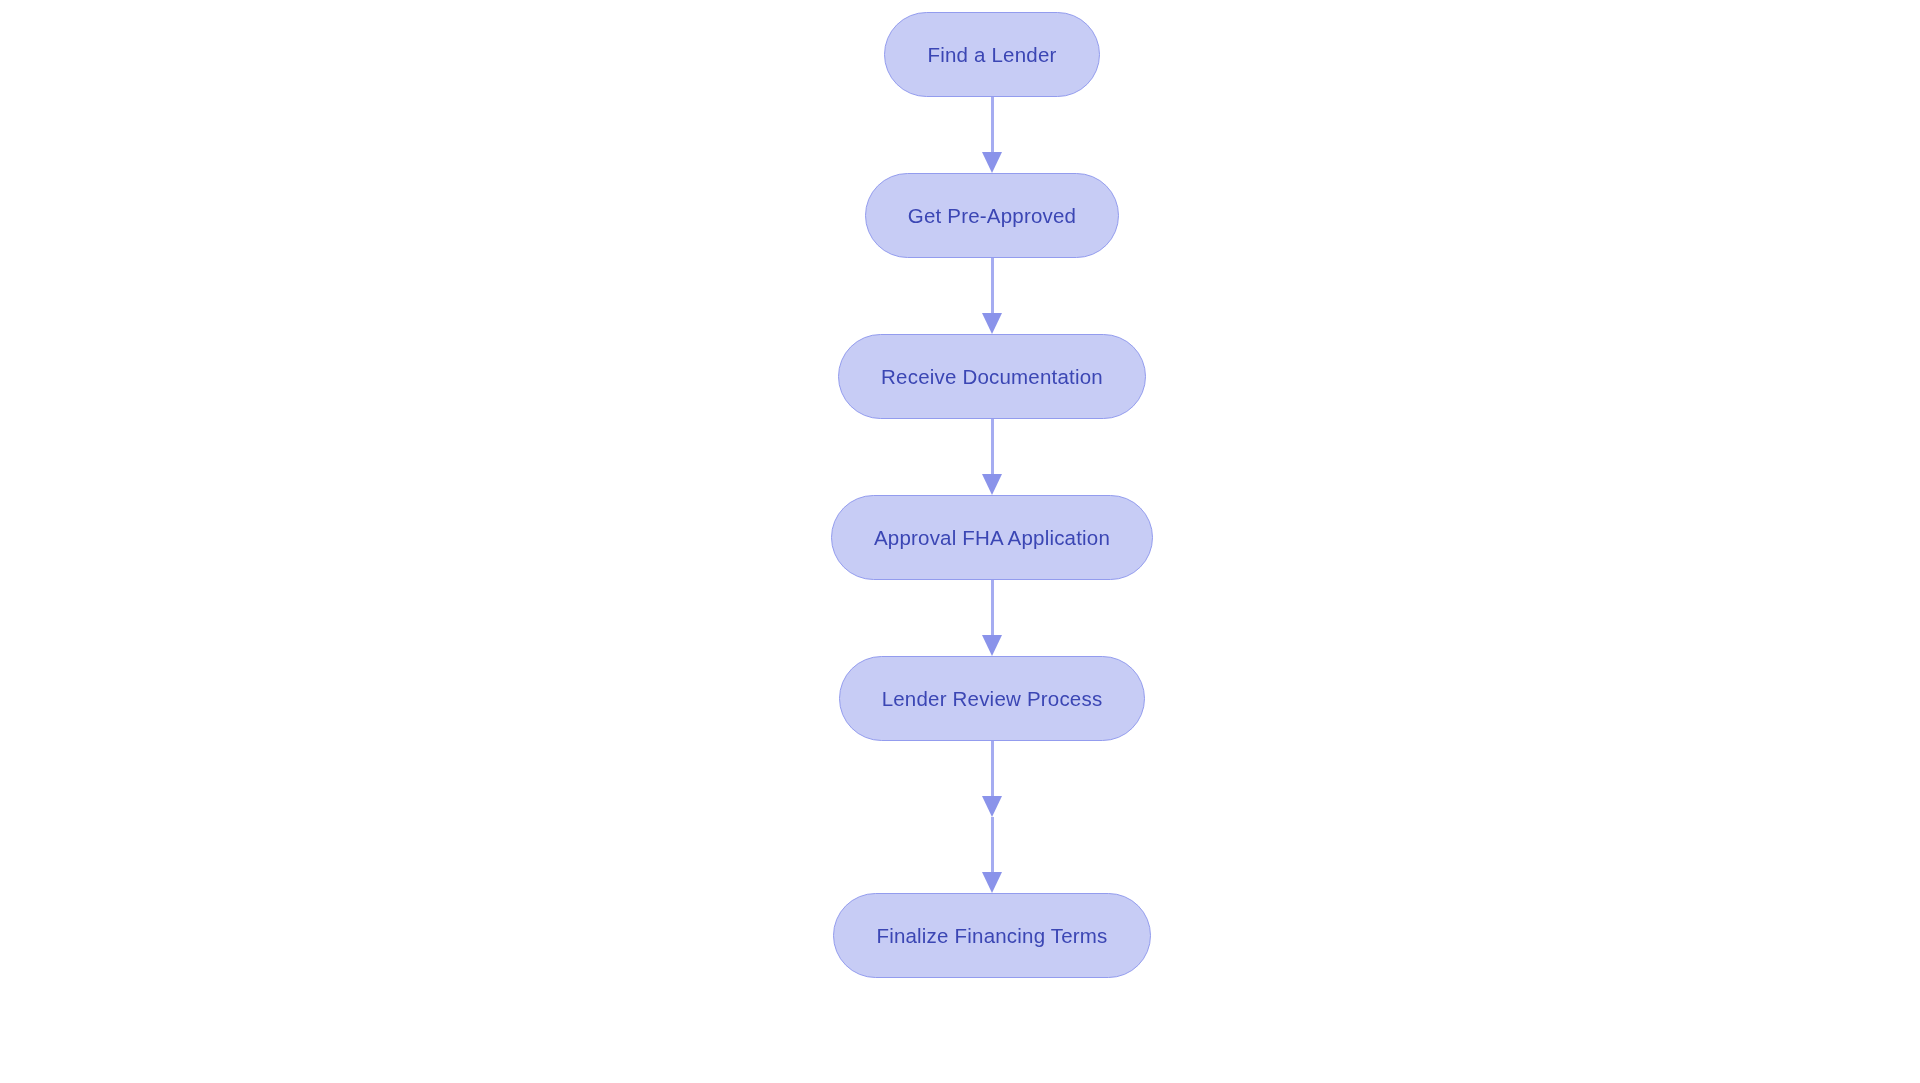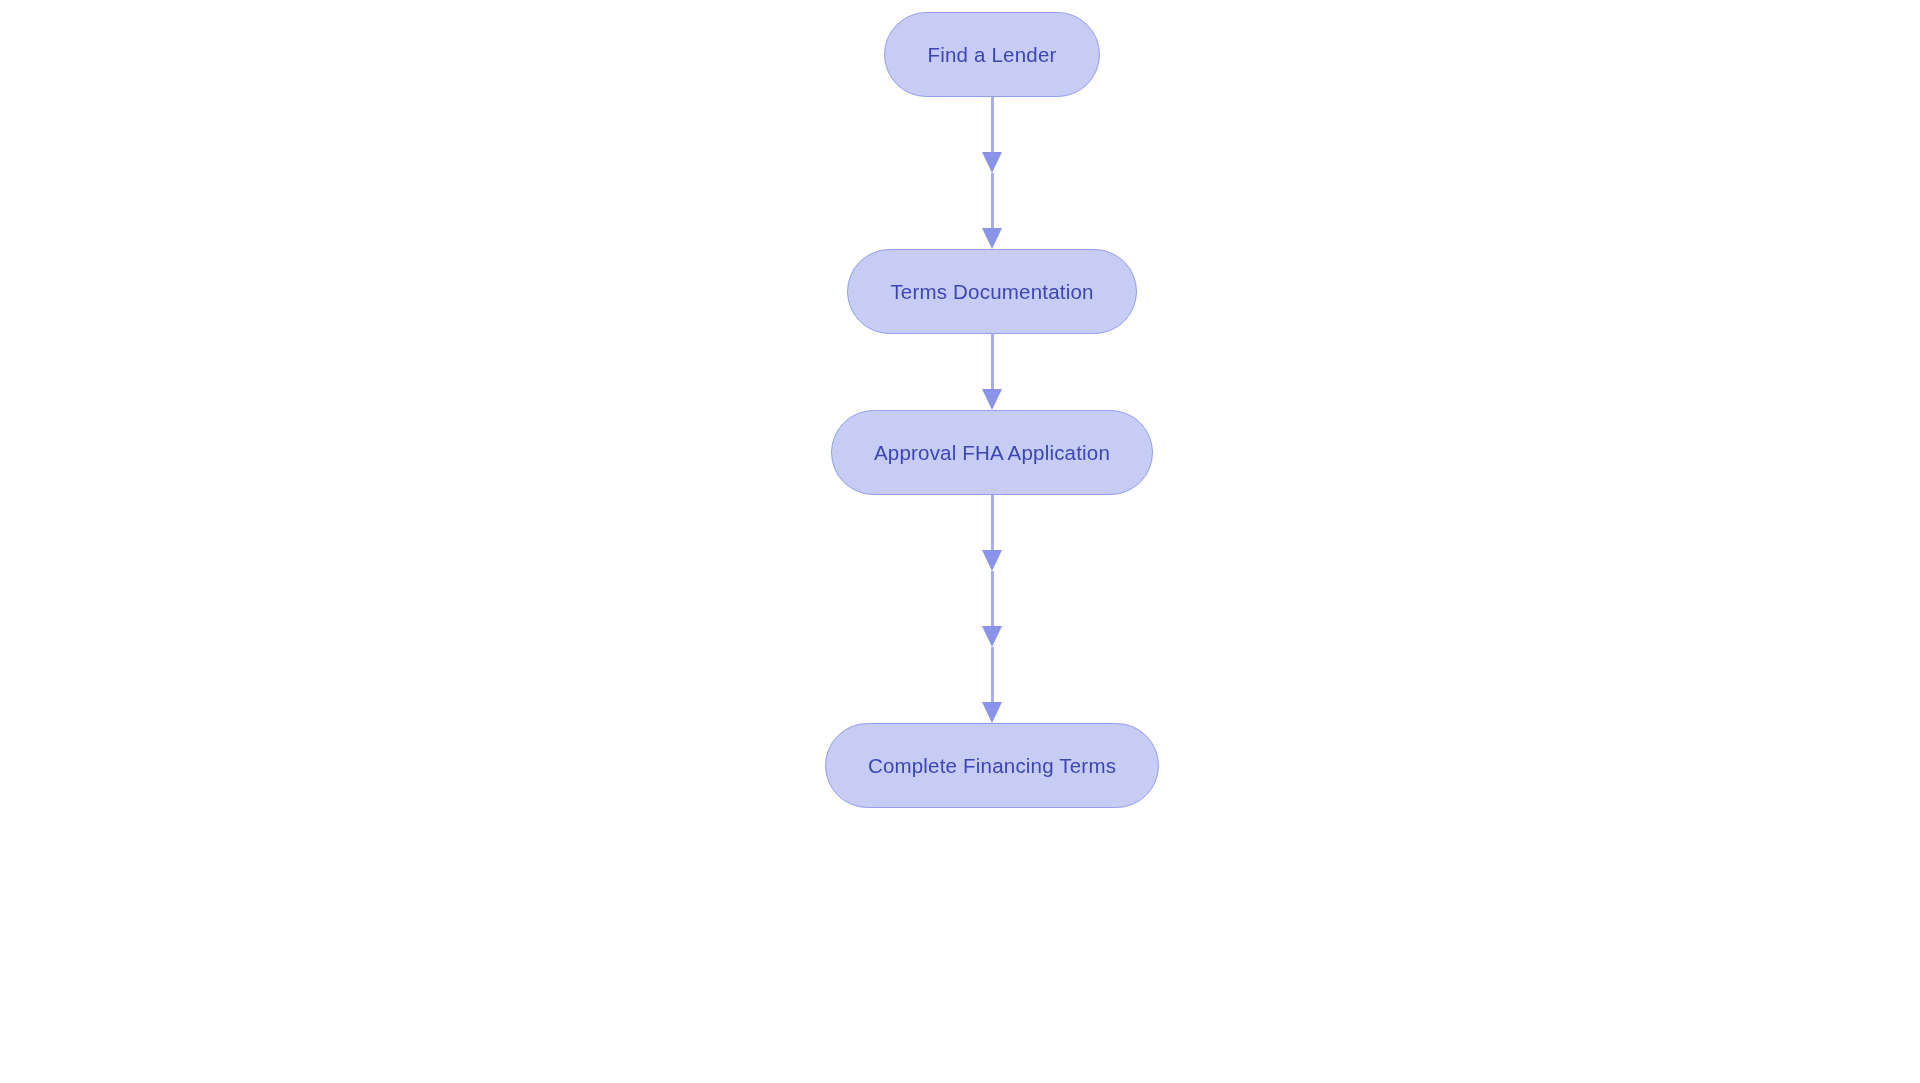--- a/index.html
+++ b/index.html
@@ -68,54 +68,60 @@
 
     <div class="flow-node">
       <span>Find a Lender</span>
     </div>
 
     <div class="flow-arrow">
       <div class="shaft"></div>
       <div class="head"></div>
     </div>
 
+    <div class="flow-node">
+      <span>Get Pre-Approved</span>
+    </div>
 
     <div class="flow-arrow">
       <div class="shaft"></div>
       <div class="head"></div>
     </div>
 
     <div class="flow-node">
-      <span>Terms Documentation</span>
+      <span>Receive Documentation</span>
     </div>
 
     <div class="flow-arrow">
       <div class="shaft"></div>
       <div class="head"></div>
     </div>
 
     <div class="flow-node">
       <span>Approval FHA Application</span>
     </div>
 
     <div class="flow-arrow">
       <div class="shaft"></div>
       <div class="head"></div>
     </div>
 
+    <div class="flow-node">
+      <span>Lender Review Process</span>
+    </div>
 
     <div class="flow-arrow">
       <div class="shaft"></div>
       <div class="head"></div>
     </div>
 
 
     <div class="flow-arrow">
       <div class="shaft"></div>
       <div class="head"></div>
     </div>
 
     <div class="flow-node">
-      <span>Complete Financing Terms</span>
+      <span>Finalize Financing Terms</span>
     </div>
 
   </div>
 </div>
 
 </body></html>

